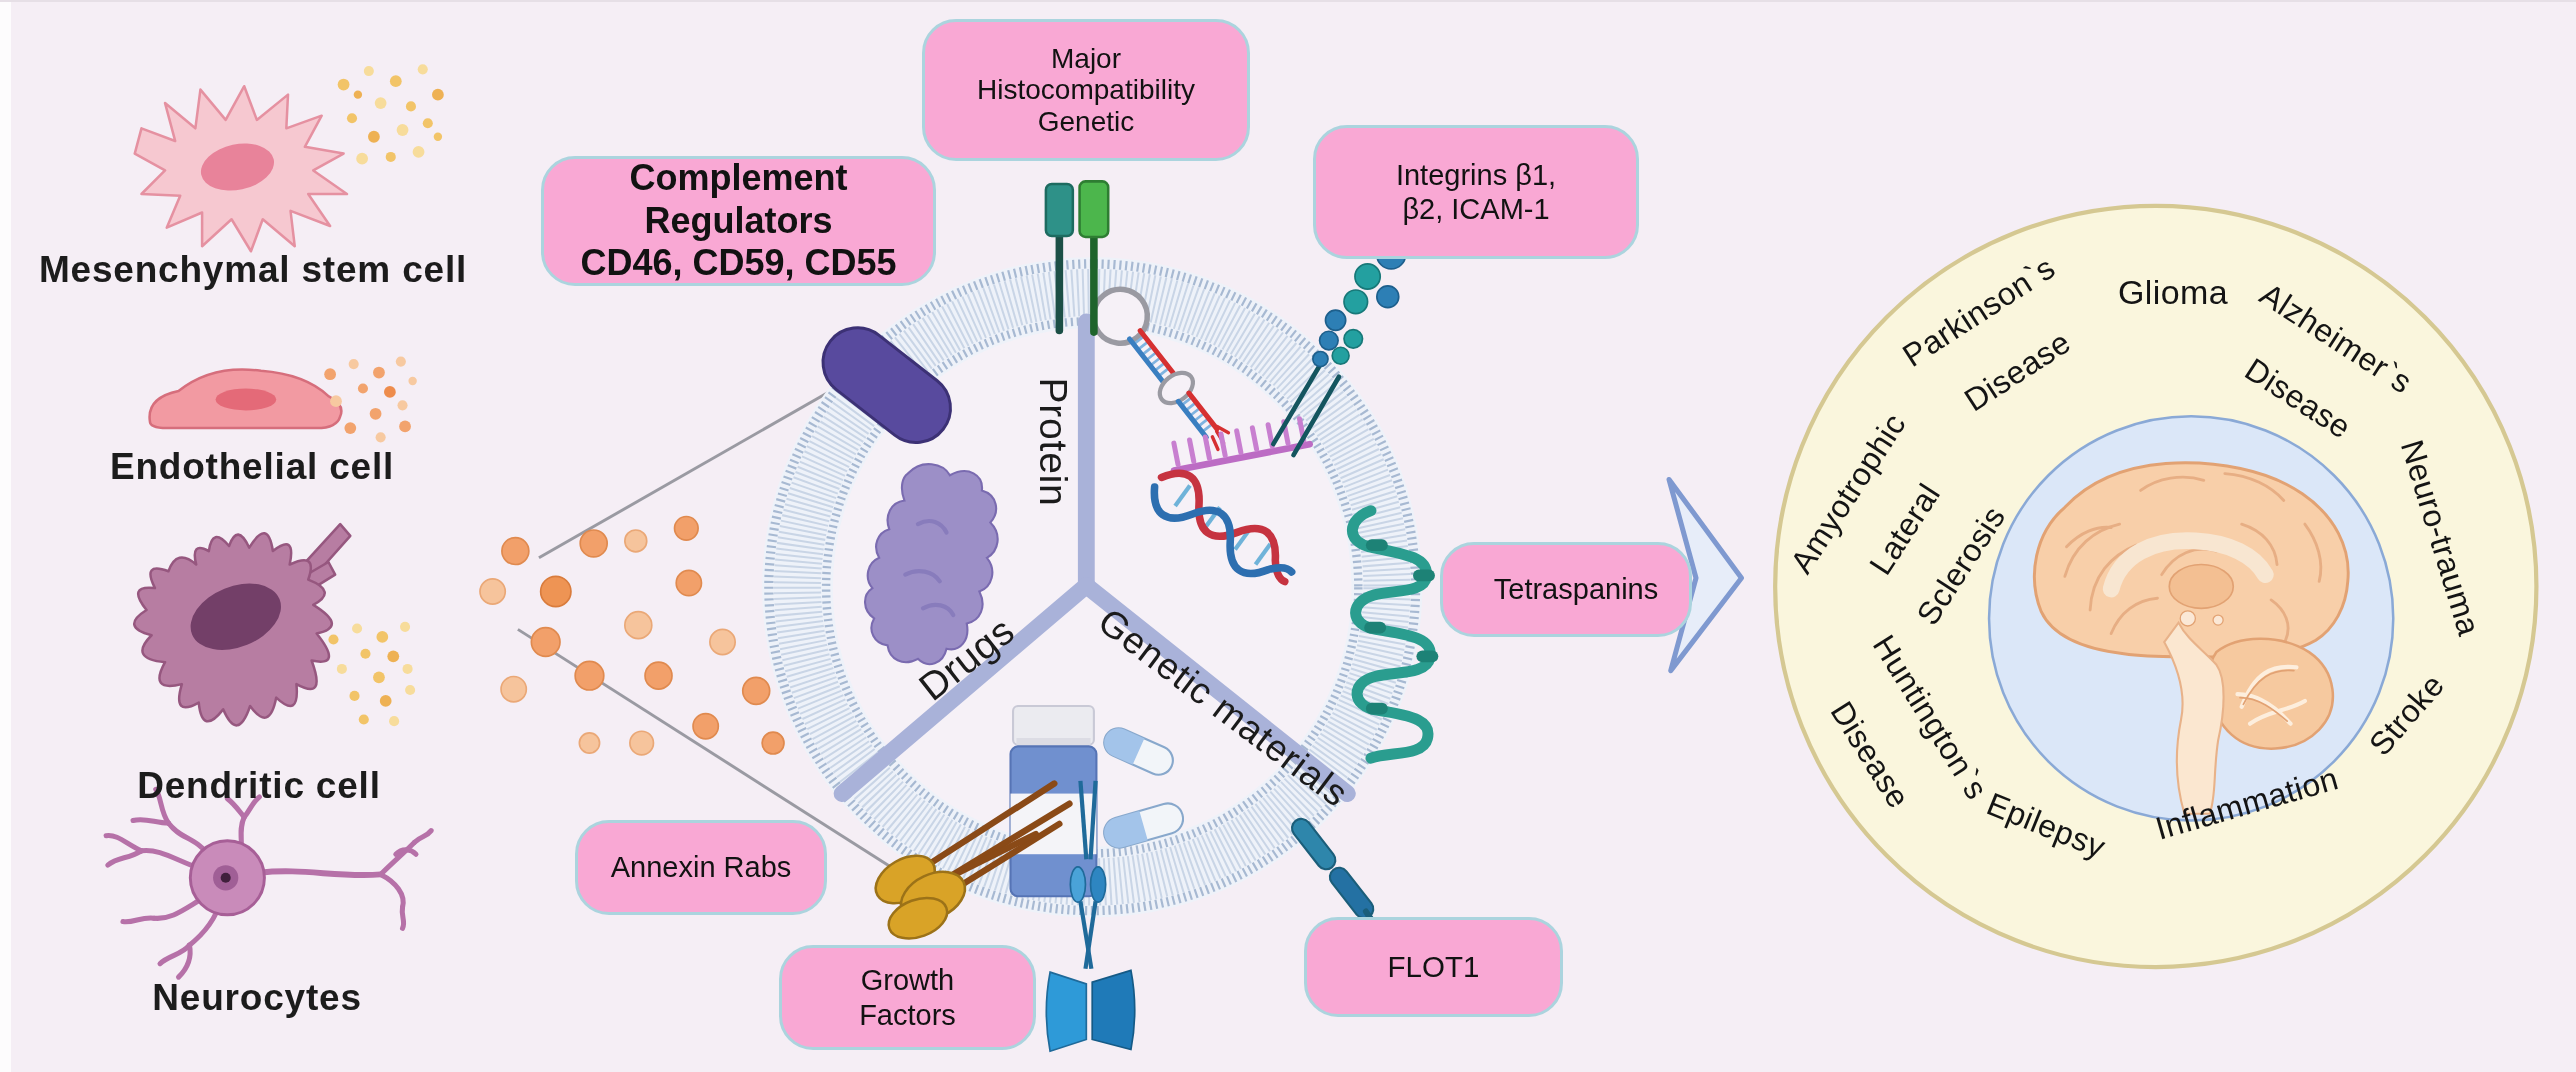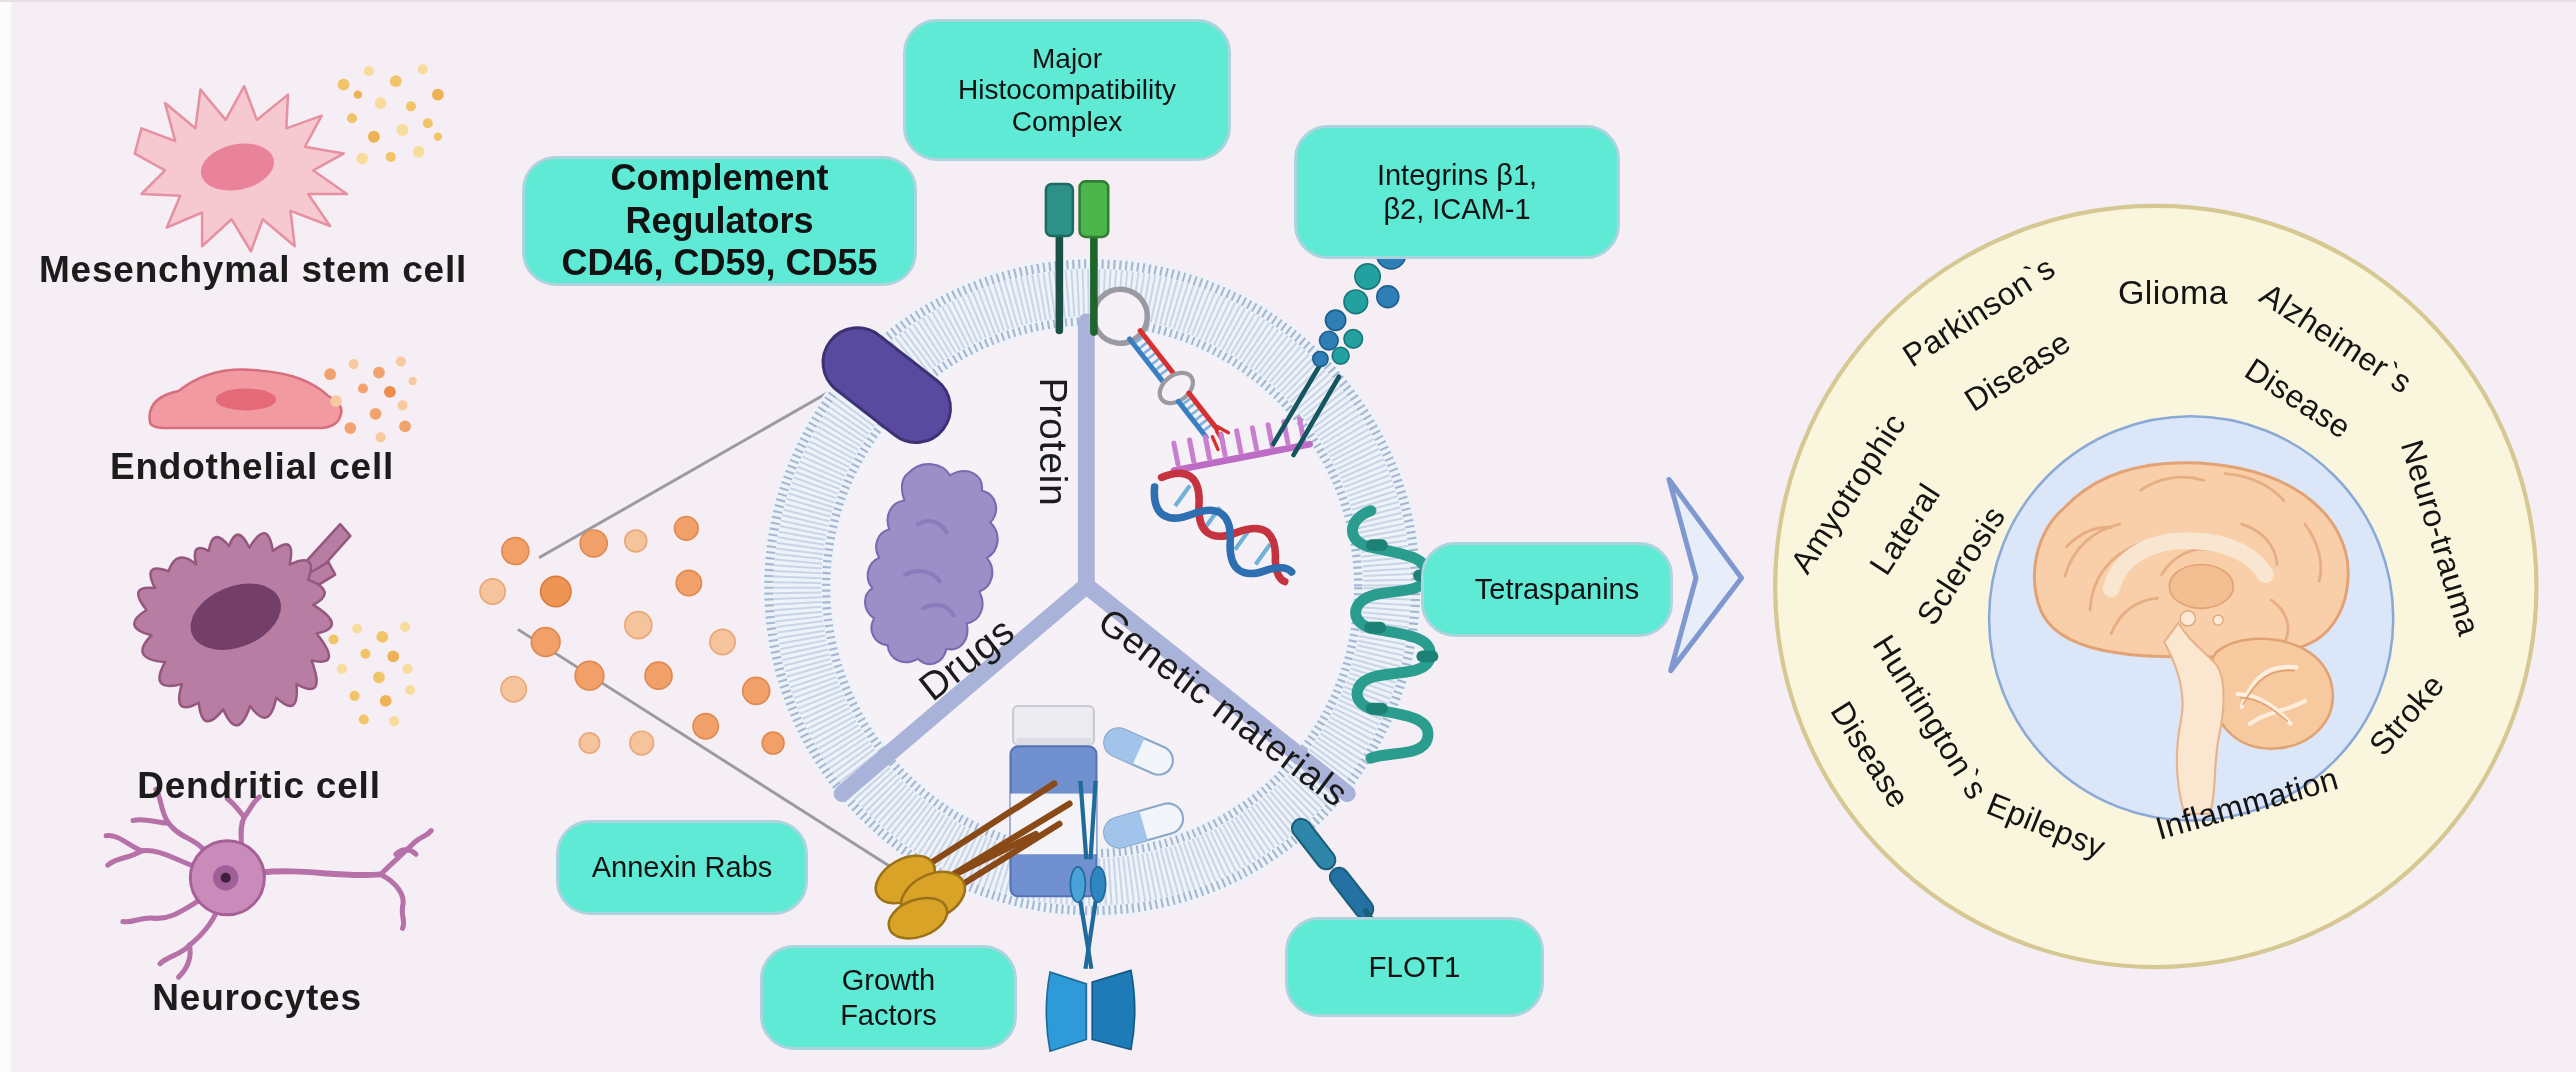--- a/index.html
+++ b/index.html
@@ -2,23 +2,23 @@
 <html style="font-size:13.5px"><head>
 <meta charset="utf-8">
 <style>
   html,body{margin:0;padding:0;background:#f5eef5;}
   .canvas{position:relative;width:2576px;height:1072px;background:#f5eef5;overflow:hidden;
           font-family:"Liberation Sans",sans-serif;border-top:2.5px solid #e6dfe6;border-bottom:4.2px solid #e6dfe6;}
   .canvas::before{content:"";position:absolute;left:0;top:0;width:11px;height:100%;background:#fdfcfd;}
   svg.art{position:absolute;left:0;top:0;}
   .lbl{position:absolute;color:#161616;white-space:pre;text-align:center;}
   .cell-label{font-size:37px;letter-spacing:0.8px;color:#1c1c1c;}
-  .bubble{position:absolute;background:#5eead4;border:3.4px solid #abd4de;border-radius:34px;
+  .bubble{position:absolute;background:#f9a8d4;border:3.4px solid #abd4de;border-radius:34px;
           display:flex;flex-direction:column;align-items:center;justify-content:center;
-          color:#121212;text-align:center;line-height:1.18;}
+          color:#121212;text-align:center;line-height:1.18;margin-left:19px;}
   .bubble span{display:block;}
   .sector{font-size:39px;color:#1b1b1b;letter-spacing:0.8px;}
   .disease{font-size:32px;color:#141414;line-height:1.1;letter-spacing:0.4px;}
   .ctr{transform:translate(-50%,-50%);font-weight:bold;}
 </style>
 </head>
 <body>
 
 <div class="canvas">
 
@@ -343,21 +343,21 @@
 <div class="lbl cell-label ctr" style="left:259px;top:784px;">Dendritic cell</div>
 <div class="lbl cell-label ctr" style="left:257px;top:996px;">Neurocytes</div>
 
 <div class="bubble" style="left:522px;top:154px;width:389px;height:124px;font-size:36px;font-weight:bold;">
   <span>Complement Regulators</span>
   <span>CD46, CD59, CD55</span>
 </div>
 <div class="bubble" style="left:903px;top:17px;width:322px;height:136px;font-size:28px;line-height:1.12;">
   <span>Major</span>
   <span>Histocompatibility</span>
-  <span>Complex</span>
+  <span>Genetic</span>
 </div>
 <div class="bubble" style="left:1294px;top:123px;width:320px;height:128px;font-size:29px;">
   <span>Integrins β1,</span>
   <span>β2, ICAM-1</span>
 </div>
 <div class="bubble" style="left:1421px;top:540px;width:226px;height:89px;font-size:29px;padding-left:20px;">
   <span>Tetraspanins</span>
 </div>
 <div class="bubble" style="left:1285px;top:915px;width:253px;height:94px;font-size:29.5px;align-items:center;">
   <span>FLOT1</span>

